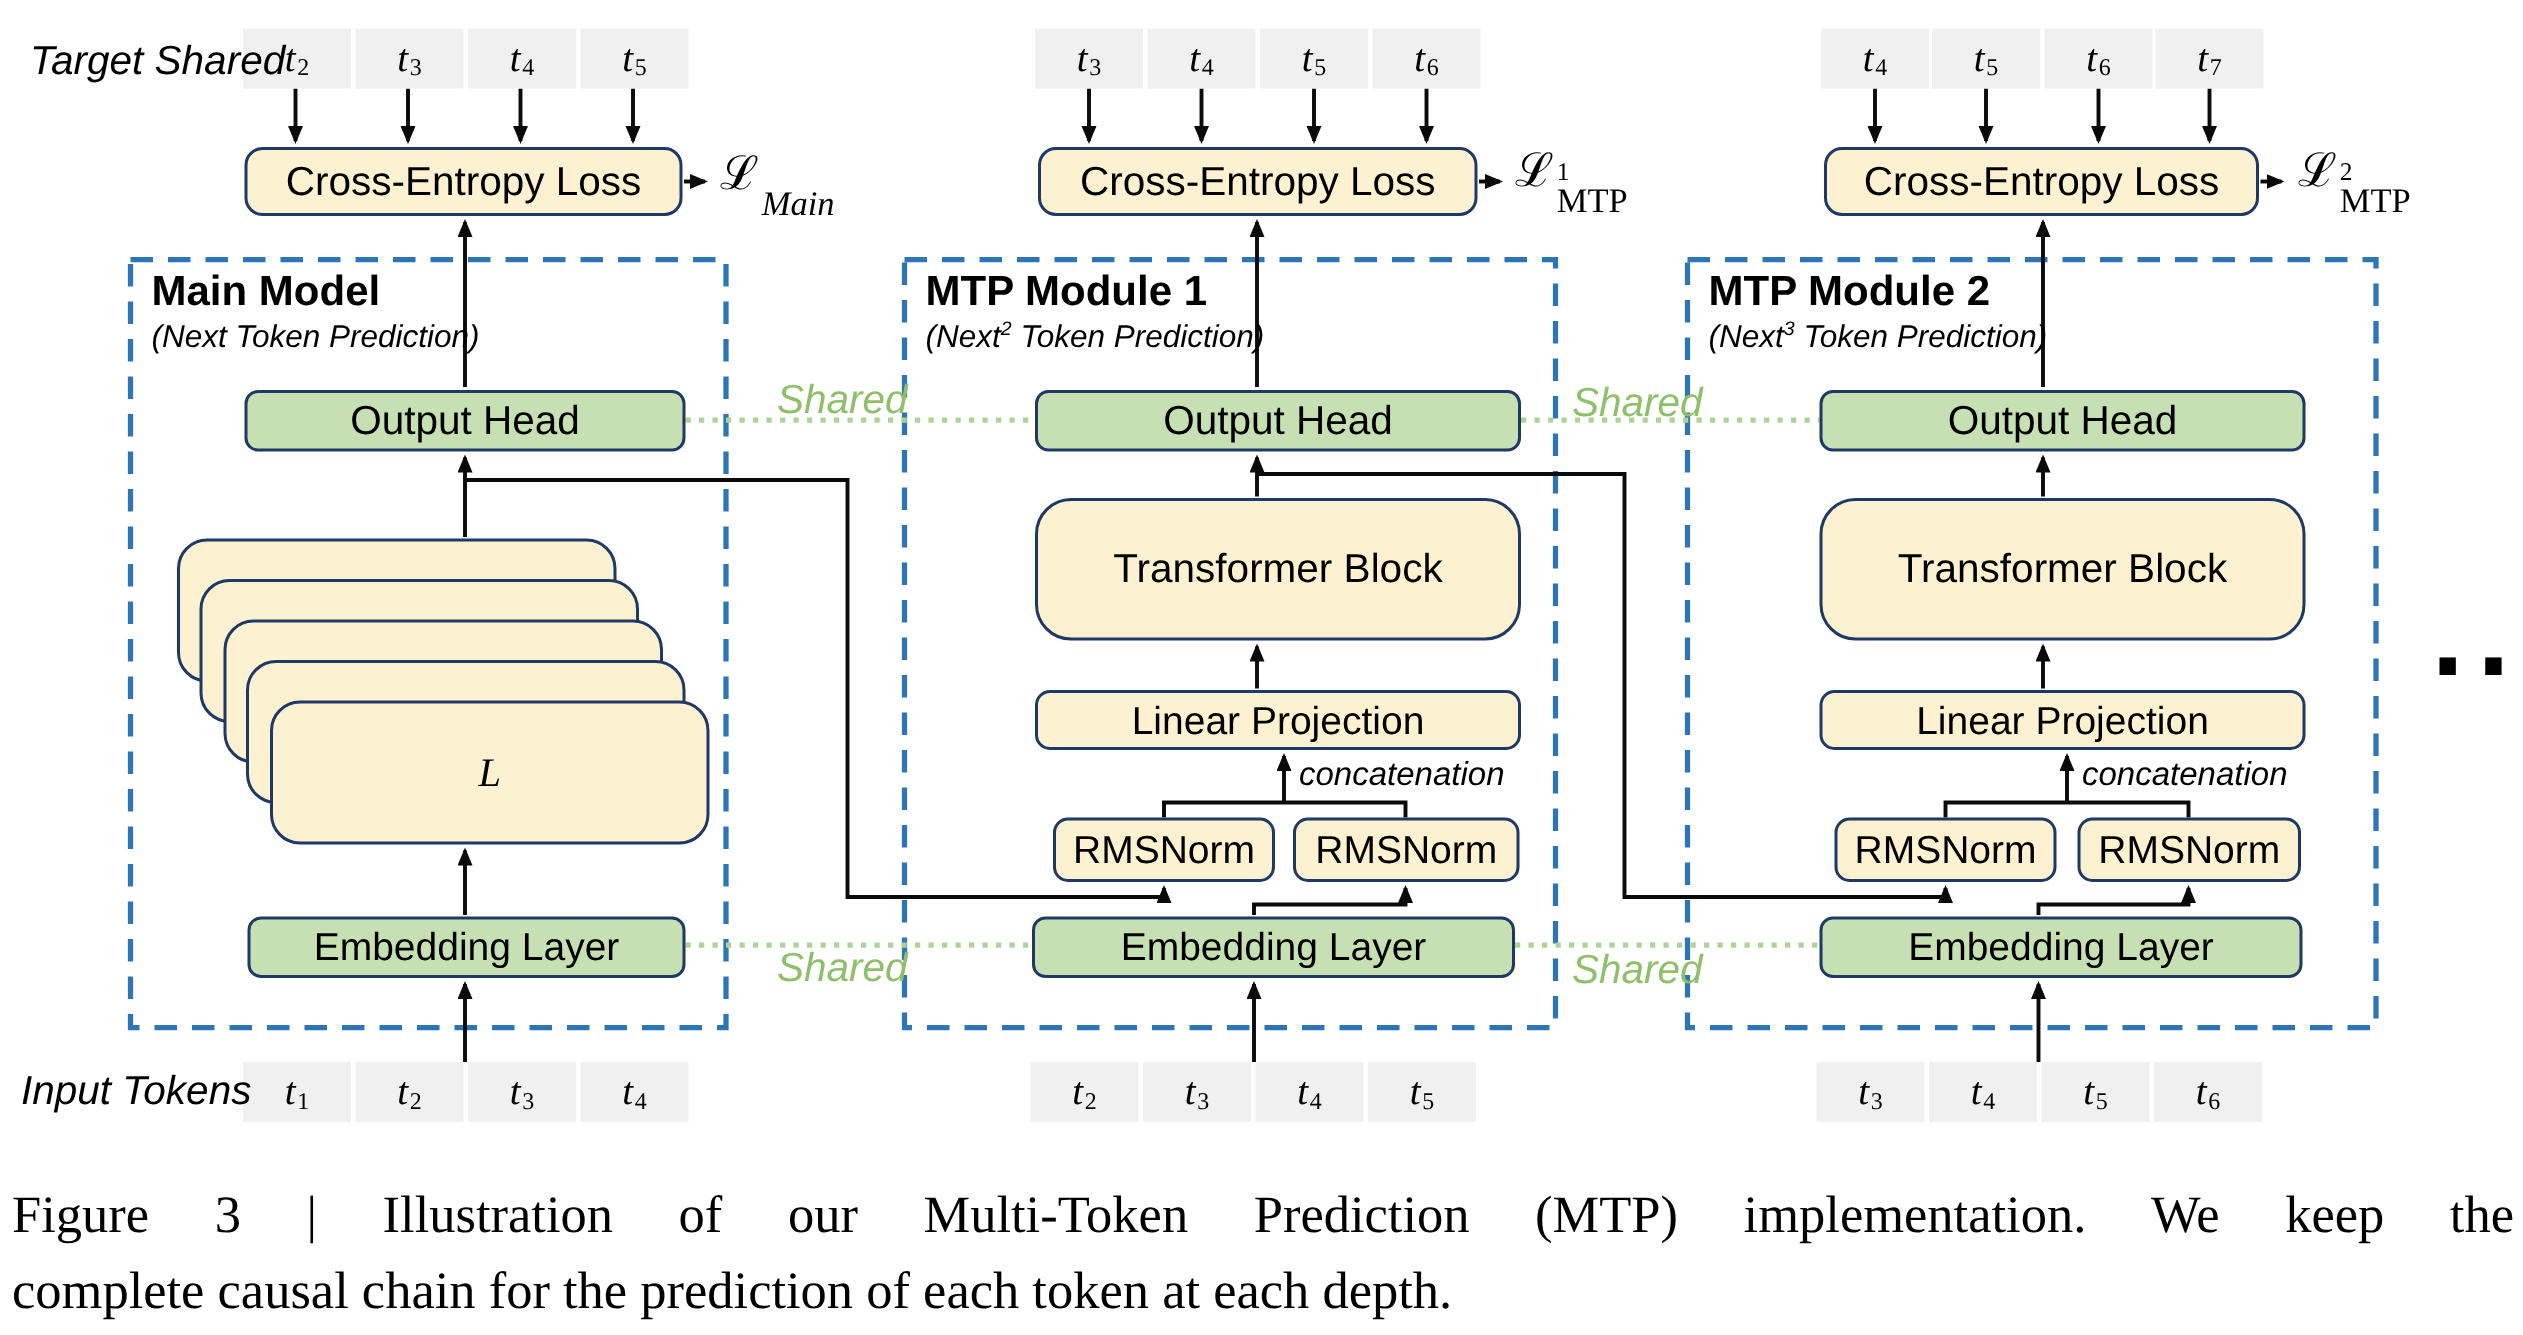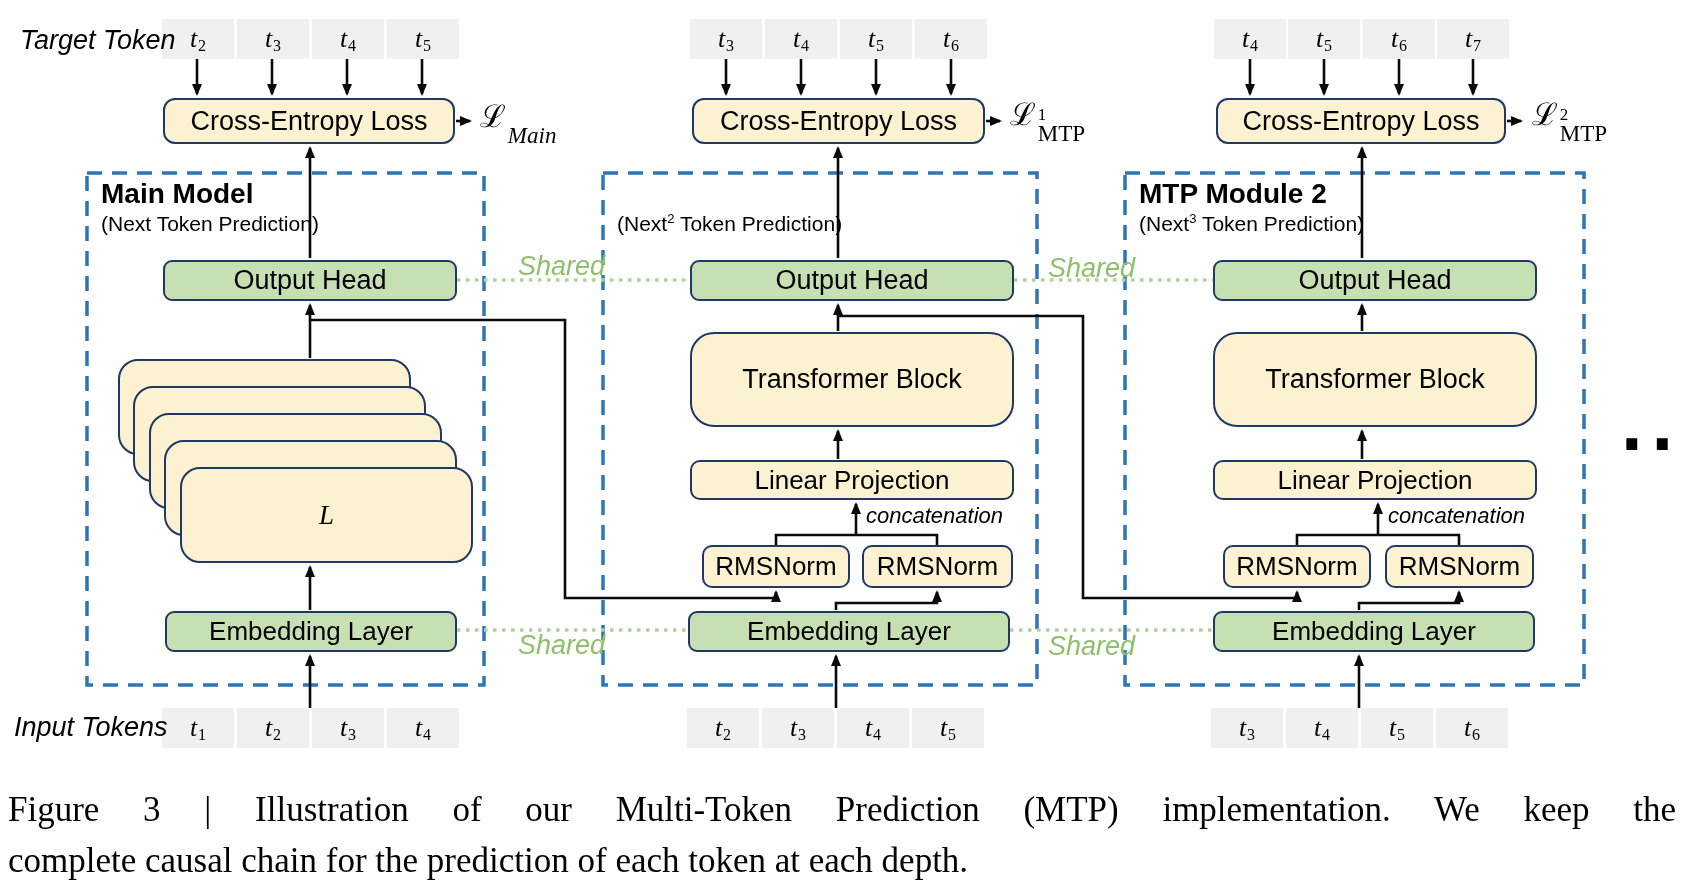--- a/index.html
+++ b/index.html
@@ -15,21 +15,21 @@
   .green{background:#c6e0b4;}
   .tok{position:absolute;box-sizing:border-box;background:#f0f0f0;z-index:3;
        width:72px;height:40px;display:flex;align-items:center;justify-content:center;
        font-family:"Liberation Serif",serif;font-size:26px;font-style:italic;}
   .tok .sb{font-size:16px;font-style:normal;transform:translateY(7px);margin-left:1px;}
 
   
   .lbl{position:absolute;z-index:4;white-space:nowrap;}
   .hdr{font-style:italic;font-size:27px;}
   .mtitle{font-weight:bold;font-size:28px;}
-  .msub{font-size:21px;}
+  .msub{font-style:italic;font-size:21px;}
   .msub sup{font-size:13px;}
   .shared{font-style:italic;font-size:27px;color:#8fbf6b;}
   .concat{font-style:italic;font-size:22px;}
   .loss{display:flex;align-items:flex-start;}
   .lsym{font-family:"DejaVu Serif",serif;font-size:31px;line-height:1;}
   .lss{display:inline-flex;flex-direction:column;line-height:1;margin-left:2px;transform:translateY(7px);}
   .lsup{font-size:17px;height:16px;font-family:"Liberation Serif",serif;}
   .lsub{font-size:23px;font-family:"Liberation Serif",serif;}
   .it{font-style:italic;}
   .var{font-family:"Liberation Serif",serif;font-style:italic;font-size:27px;}
@@ -150,21 +150,21 @@
 
       <line x1="310" y1="708" x2="310" y2="656" marker-end="url(#ah)"></line>
       <line x1="836" y1="708" x2="836" y2="656" marker-end="url(#ah)"></line>
       <line x1="1359" y1="708" x2="1359" y2="656" marker-end="url(#ah)"></line>
 
       <polyline points="310,320 565,320 565,598 776,598 776,592" marker-end="url(#ah)"></polyline>
       <polyline points="838,316 1083,316 1083,598 1297,598 1297,592" marker-end="url(#ah)"></polyline>
     </g>
   </svg>
 
-  <div class="lbl hdr" id="targetTokensLbl">Target Token</div>
+  <div class="lbl hdr" id="targetTokensLbl">Target Shared</div>
   <div class="lbl hdr" id="inputTokensLbl">Input Tokens</div>
 
   <div class="tok" id="tt00">
       <span>t</span>
       <span class="sb">2</span>
     </div>
   <div class="tok" id="tt01">
       <span>t</span>
       <span class="sb">3</span>
     </div>
@@ -230,20 +230,21 @@
   <div class="lbl loss" id="loss2">
     <span class="lsym">ℒ</span>
     <span class="lss">
         <span class="lsup">2</span>
         <span class="lsub">MTP</span>
       </span>
   </div>
 
   <div class="lbl mtitle" id="title0">Main Model</div>
   <div class="lbl msub" id="sub0"><span>(Next</span><sup></sup><span> Token Prediction)</span></div>
+  <div class="lbl mtitle" id="title1">MTP Module 1</div>
   <div class="lbl msub" id="sub1"><span>(Next</span><sup>2</sup><span> Token Prediction)</span></div>
   <div class="lbl mtitle" id="title2">MTP Module 2</div>
   <div class="lbl msub" id="sub2"><span>(Next</span><sup>3</sup><span> Token Prediction)</span></div>
 
   <div class="box green" id="oh0">Output Head</div>
   <div class="box green" id="oh1">Output Head</div>
   <div class="box green" id="oh2">Output Head</div>
 
   <div class="lbl shared" id="sh1">Shared</div>
   <div class="lbl shared" id="sh2">Shared</div>

